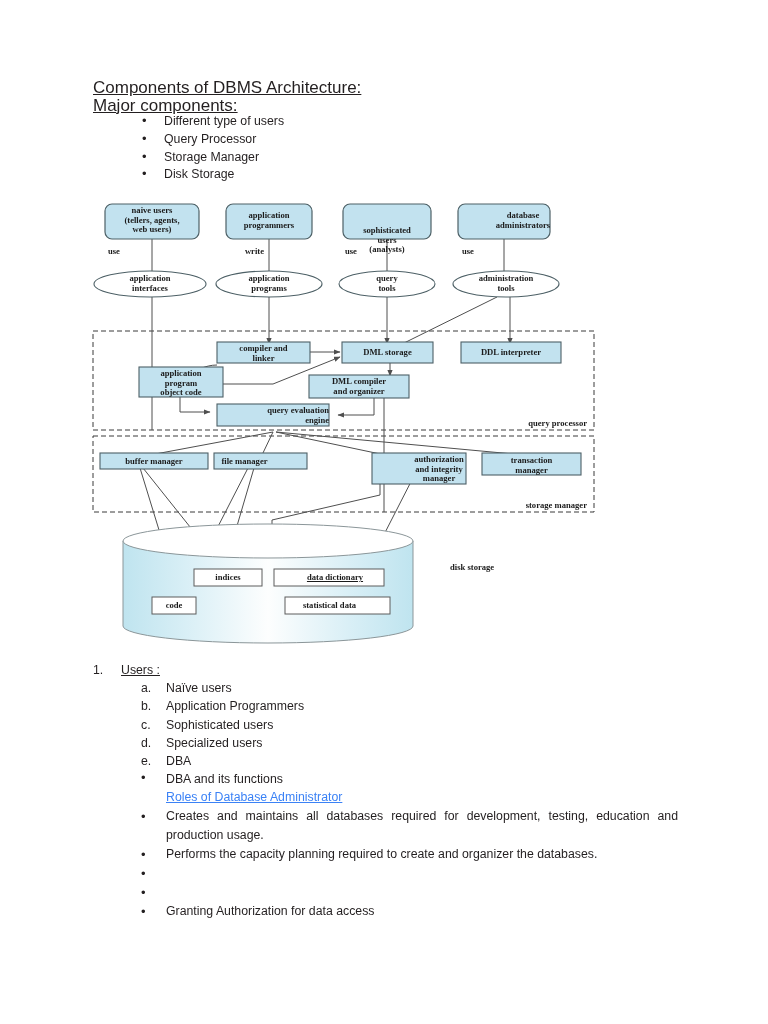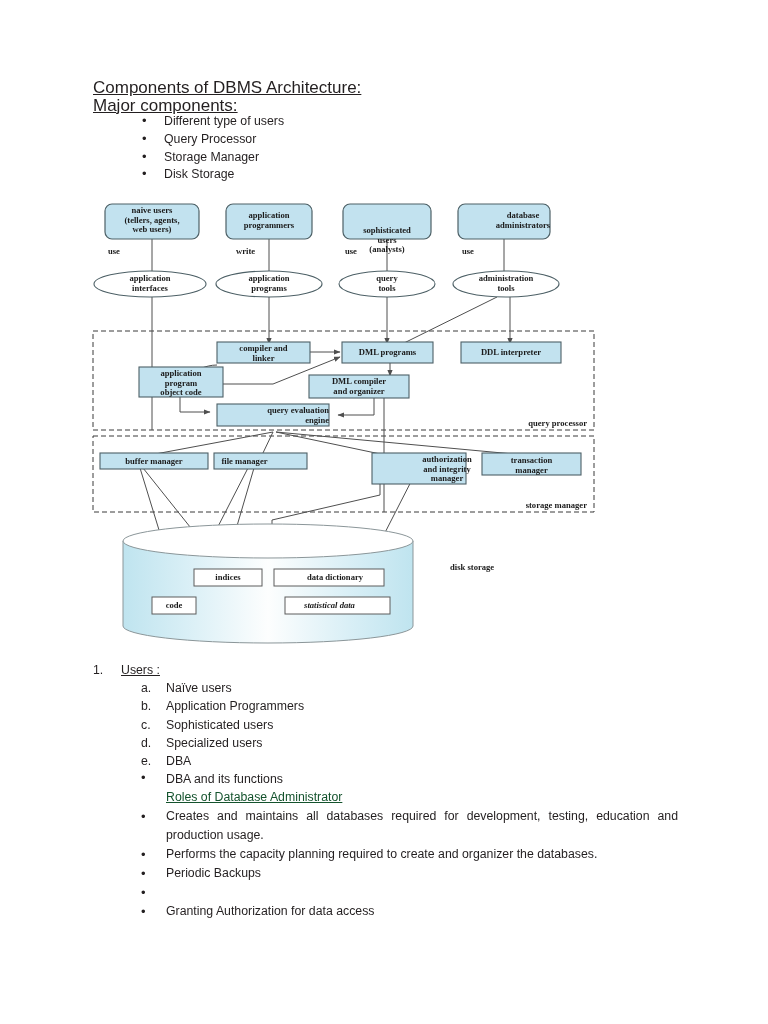--- a/index.html
+++ b/index.html
@@ -29,21 +29,21 @@
 
   .alpha{position:relative;font-size:12.3px;line-height:18.2px;height:18.2px;color:#231f20;}
   .alpha .mark{position:absolute;left:48px;}
   .alpha .body{position:absolute;left:73px;}
 
   .bul2{position:relative;font-size:12.3px;line-height:18.2px;height:18.2px;color:#231f20;}
   .bul2 .mark{position:absolute;left:48px;top:-1px;font-size:13px;}
   .bul2 .body{position:absolute;left:73px;}
 
   .rolehdr{position:relative;font-size:12.3px;line-height:18.2px;height:18.2px;
-           padding-left:73px;color:#14532d;}
+           padding-left:73px;color:#3b82f6;}
 
   .dbul{position:relative;font-size:12.3px;line-height:19px;color:#231f20;
         padding-left:73px;min-height:19px;}
   .dbul .mark{position:absolute;left:48px;top:0px;font-size:13px;}
   .dbul .body{display:block;}
   .just{text-align:justify;width:512px;}
 
   
   .diagram{position:absolute;left:0px;top:185px;width:768px;height:470px;}
   .diagram svg{position:absolute;left:0;top:0;}
@@ -193,59 +193,59 @@
 web users)</div>
     <div class="dlabel" style="left:226px;top:26px;width:86px;">application
 programmers</div>
     <div class="dlabel" style="left:343px;top:21px;width:88px;margin-top:20px;">sophisticated
 users
 (analysts)</div>
     <div class="dlabel" style="left:470px;top:26px;width:106px;">database
 administrators</div>
 
     <div class="dlabel" style="left:108px;top:62px;width:40px;text-align:left;">use</div>
-    <div class="dlabel" style="left:236px;top:62px;width:40px;text-align:left;">write</div>
+    <div class="dlabel" style="left:224px;top:62px;width:40px;text-align:right;">write</div>
     <div class="dlabel" style="left:345px;top:62px;width:40px;text-align:left;">use</div>
     <div class="dlabel" style="left:462px;top:62px;width:40px;text-align:left;">use</div>
 
     <div class="dlabel" style="left:94px;top:89px;width:112px;">application
 interfaces</div>
     <div class="dlabel" style="left:216px;top:89px;width:106px;">application
 programs</div>
     <div class="dlabel" style="left:339px;top:89px;width:96px;">query
 tools</div>
     <div class="dlabel" style="left:453px;top:89px;width:106px;">administration
 tools</div>
 
     <div class="dlabel" style="left:217px;top:159px;width:93px;">compiler and
 linker</div>
-    <div class="dlabel" style="left:342px;top:163px;width:91px;">DML programs</div>
+    <div class="dlabel" style="left:342px;top:163px;width:91px;">DML storage</div>
     <div class="dlabel" style="left:461px;top:163px;width:100px;">DDL interpreter</div>
     <div class="dlabel" style="left:139px;top:184px;width:84px;">application
 program
 object code</div>
     <div class="dlabel" style="left:309px;top:192px;width:100px;">DML compiler
 and organizer</div>
     <div class="dlabel" style="left:217px;top:221px;width:112px;text-align:right;">query evaluation
 engine</div>
     <div class="dlabel" style="left:447px;top:234px;width:140px;text-align:right;">query processor</div>
 
     <div class="dlabel" style="left:100px;top:272px;width:108px;">buffer manager</div>
     <div class="dlabel" style="left:198px;top:272px;width:93px;">file manager</div>
-    <div class="dlabel" style="left:372px;top:270px;width:94px;padding-left:28px;">authorization
+    <div class="dlabel" style="left:364px;top:270px;width:94px;padding-left:28px;">authorization
 and integrity
 manager</div>
     <div class="dlabel" style="left:482px;top:271px;width:99px;">transaction
 manager</div>
     <div class="dlabel" style="left:443px;top:316px;width:144px;text-align:right;">storage manager</div>
 
     <div class="dlabel" style="left:194px;top:388px;width:68px;">indices</div>
-    <div class="dlabel" style="left:274px;top:388px;width:122px;">data dictionary</div>
+    <div class="dlabel" style="left:274px;top:388px;width:122px;text-decoration:underline;">data dictionary</div>
     <div class="dlabel" style="left:152px;top:416px;width:44px;">code</div>
-    <div class="dlabel" style="left:285px;top:416px;width:89px;font-style:italic;">statistical data</div>
+    <div class="dlabel" style="left:285px;top:416px;width:89px;">statistical data</div>
     <div class="dlabel" style="left:450px;top:378px;width:120px;text-align:left;">disk storage</div>
   </div>
 
   <div class="sec2">
     <div class="numrow">
       <span class="mark">1.</span>
       <span class="body u">Users :</span>
     </div>
 
     <div class="alpha">
@@ -281,21 +281,20 @@
     <div class="dbul">
       <span class="mark">•</span>
       <span class="body just">Creates and maintains all databases required for development, testing, education and production usage.</span>
     </div>
     <div class="dbul">
       <span class="mark">•</span>
       <span class="body">Performs the capacity planning required to create and organizer the databases.</span>
     </div>
     <div class="dbul">
       <span class="mark">•</span>
-      <span class="body">Periodic Backups</span>
     </div>
     <div class="dbul">
       <span class="mark">•</span>
     </div>
     <div class="dbul">
       <span class="mark">•</span>
       <span class="body">Granting Authorization for data access</span>
     </div>
   </div>
 

